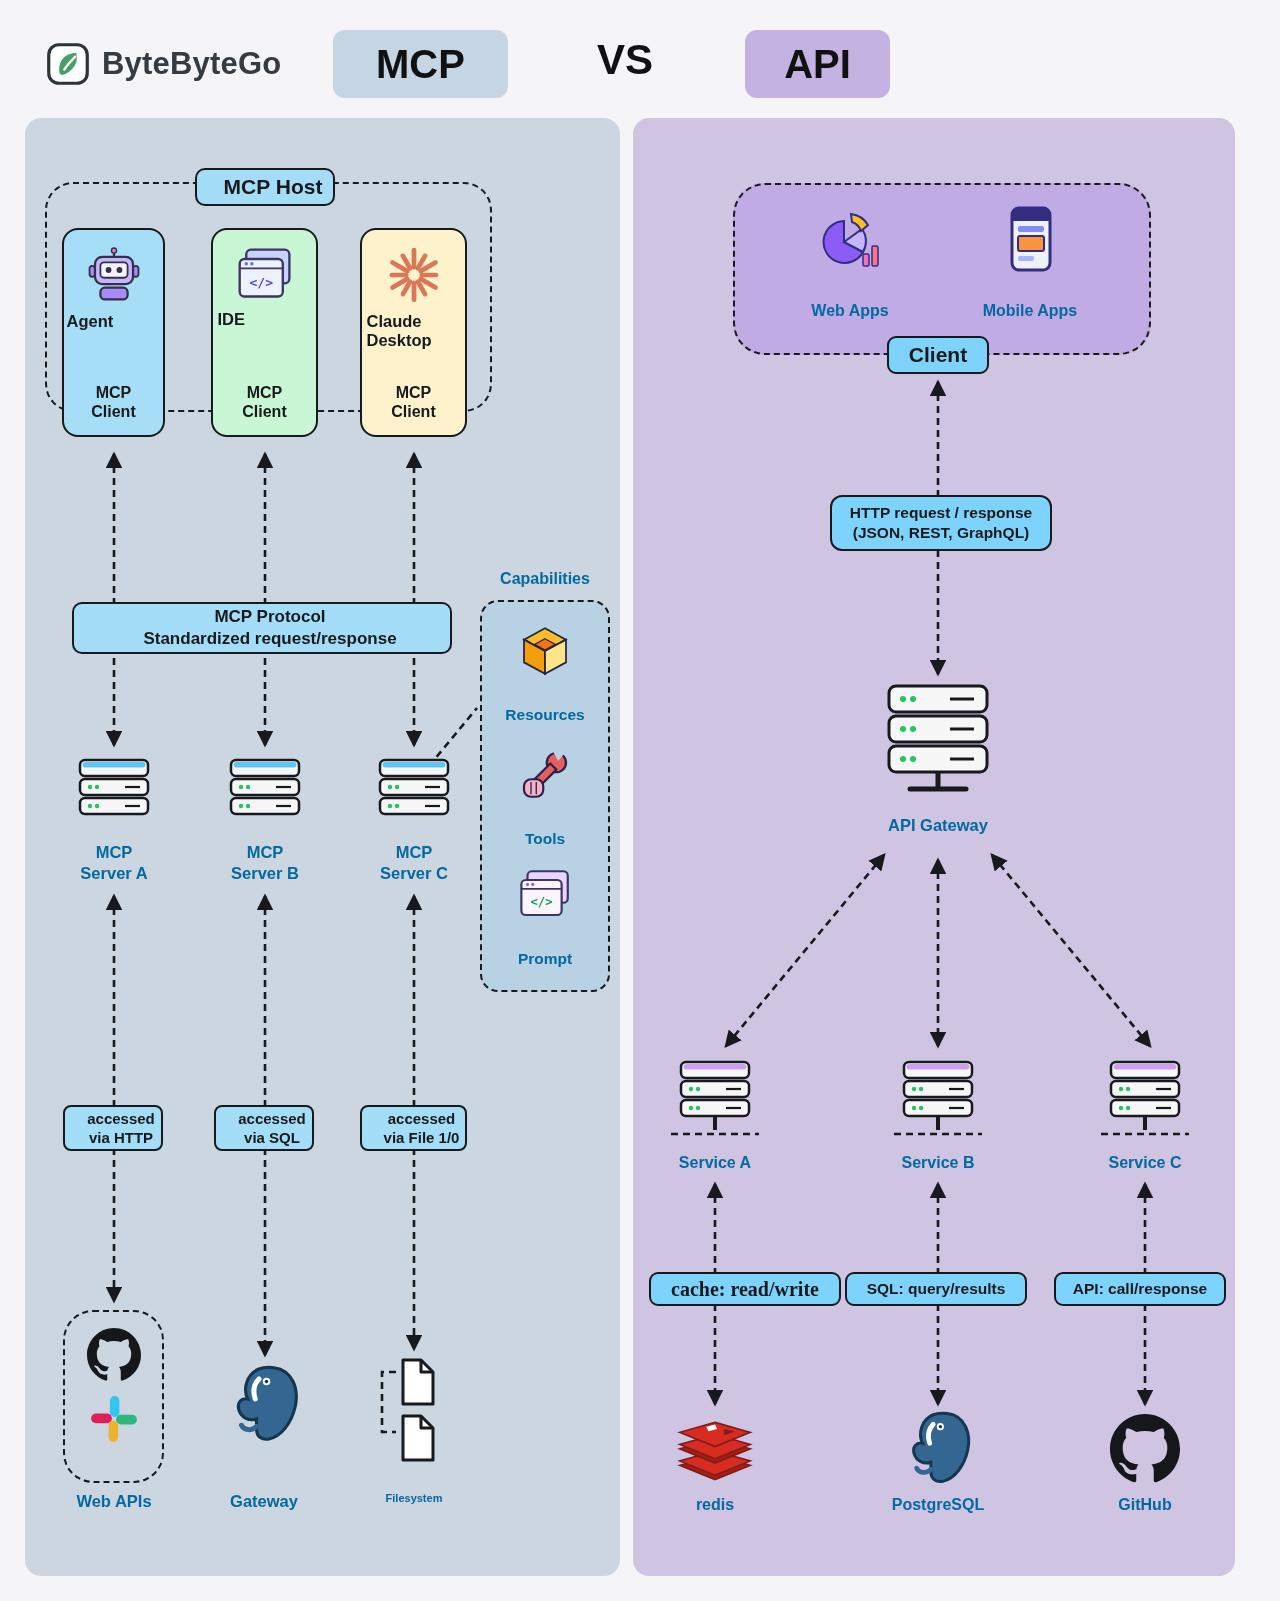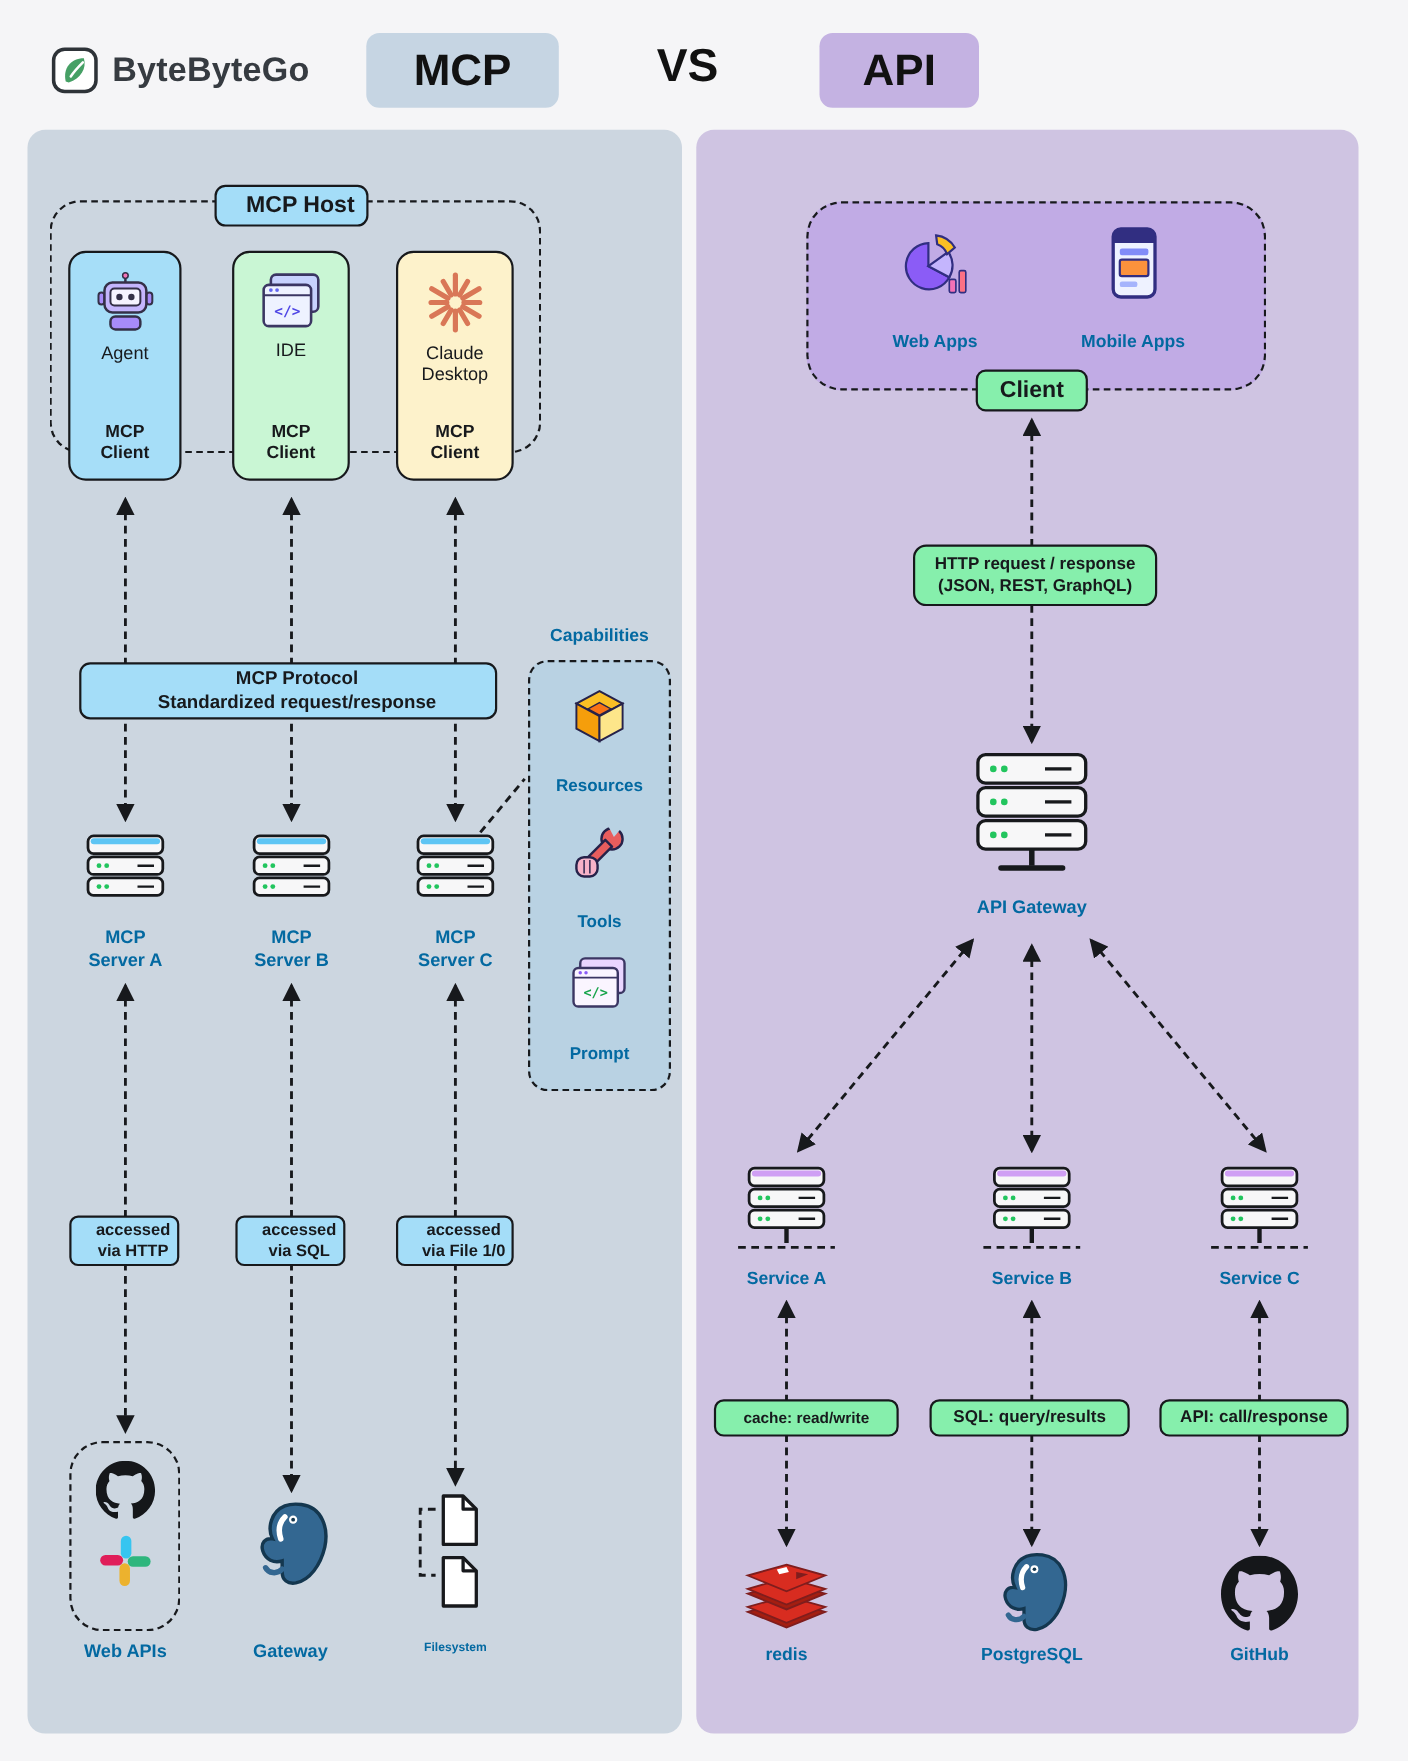--- a/index.html
+++ b/index.html
@@ -17,28 +17,28 @@
   #mcp-panel { left:25px;  width:595px; background:#ccd6e0; }
   #api-panel { left:633px; width:602px; background:#cfc4e2; }
   .dashed-box { position:absolute; border:2.5px dashed #17191c; }
   .pill, .banner {
     position:absolute; display:flex; flex-direction:column;
     align-items:center; justify-content:center; text-align:center;
     font-weight:700; color:#17191c; border:2.5px solid #17191c;
   }
   .pill span, .banner span { display:block; line-height:1.28; }
   .blue   { background:#a4ddf8;padding-left:16px; }
-  .purple { background:#86efac; }
+  .purple { background:#7dd3fc; }
   .lbl { position:absolute; text-align:center; font-weight:700; color:#0369a1; }
   .lbl span { display:block; line-height:1.25; }
   .card {
     position:absolute; border:2.5px solid #17191c; border-radius:16px;
     display:flex; flex-direction:column; align-items:center; padding-top:16px;
   }
-  .card-title { font-weight:400; font-size:16.5px; margin-top:8px; text-align:center; line-height:1.15; width:94px; }
+  .card-title { font-weight:700; font-size:16.5px; margin-top:8px; line-height:1.15; width:94px; }
   .card-sub   { margin-top:auto; margin-bottom:14px; width:70px; text-align:center; font-weight:700; font-size:16px; line-height:1.2; }
   svg.arrows { position:absolute; left:0; top:0; pointer-events:none; }
   .brand { position:absolute; left:46px; top:42px; display:flex; align-items:center; gap:12px; }
   .brand-name { font-size:31px; font-weight:700; color:#363b41; letter-spacing:0.2px; }
   .badge {
     position:absolute; display:flex; align-items:center; justify-content:center;
     font-size:40px; font-weight:700; border-radius:12px; color:#111;
   }
   .vs { position:absolute; font-size:42px; font-weight:700; color:#111; }
   .colcenter { display:flex; flex-direction:column; align-items:center; }
@@ -383,21 +383,21 @@
   <svg class="abs" style="left:269px;top:942px;" width="72" height="72" viewBox="0 0 72 72">
       <use href="#sym-server-api"></use>
     </svg>
   <svg class="abs" style="left:476px;top:942px;" width="72" height="72" viewBox="0 0 72 72">
       <use href="#sym-server-api"></use>
     </svg>
   <div class="lbl" style="left:22px;top:1036px;width:120px;font-size:16px;">Service A</div>
   <div class="lbl" style="left:245px;top:1036px;width:120px;font-size:16px;">Service B</div>
   <div class="lbl" style="left:452px;top:1036px;width:120px;font-size:16px;">Service C</div>
 
-  <div class="pill purple" style="left:16px;top:1154px;width:168px;height:34px;font-size:14px;border-radius:9px;">cache: read/write</div>
+  <div class="pill purple" style="left:16px;top:1154px;width:192px;height:34px;font-size:20px;border-radius:9px;font-family:Liberation Serif, serif;">cache: read/write</div>
   <div class="pill purple" style="left:212px;top:1154px;width:182px;height:34px;font-size:15.5px;border-radius:9px;">SQL: query/results</div>
   <div class="pill purple" style="left:421px;top:1154px;width:172px;height:34px;font-size:15.5px;border-radius:9px;">API: call/response</div>
 
   <svg class="abs" style="left:42px;top:1300px;" width="80" height="66" viewBox="0 0 72 60">
       <use href="#sym-redis"></use>
     </svg>
   <svg class="abs" style="left:267px;top:1292px;" width="76" height="76" viewBox="0 0 64 64">
       <use href="#sym-postgres"></use>
     </svg>
   <svg class="abs" style="left:477px;top:1296px;" width="70" height="70" viewBox="0 0 24 24">

